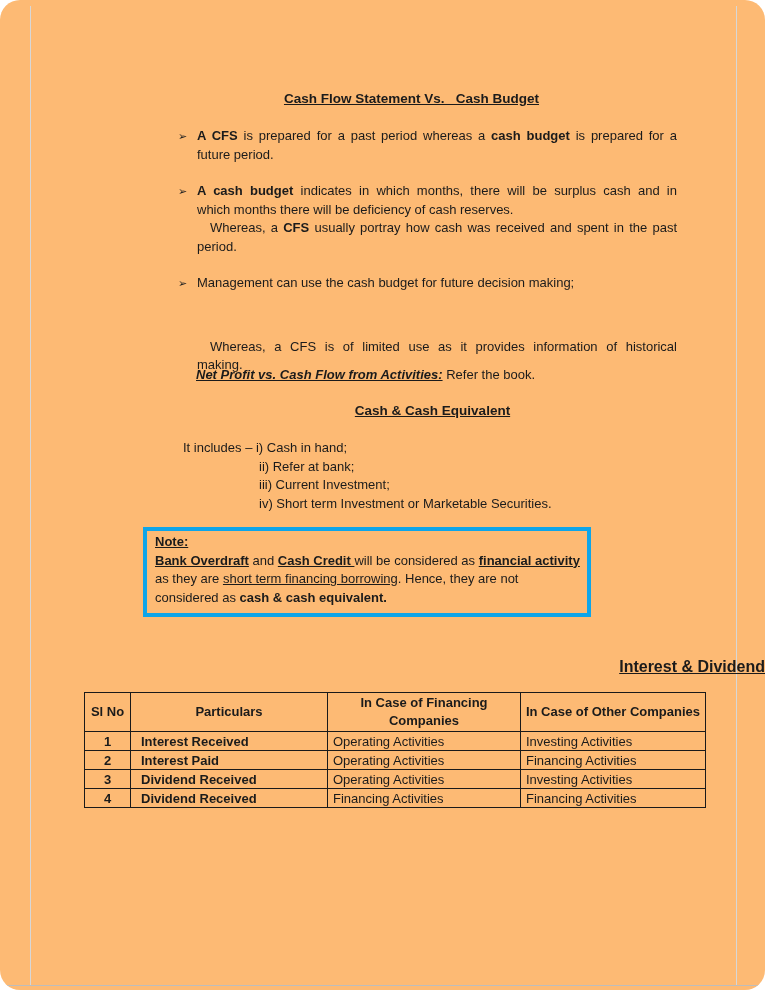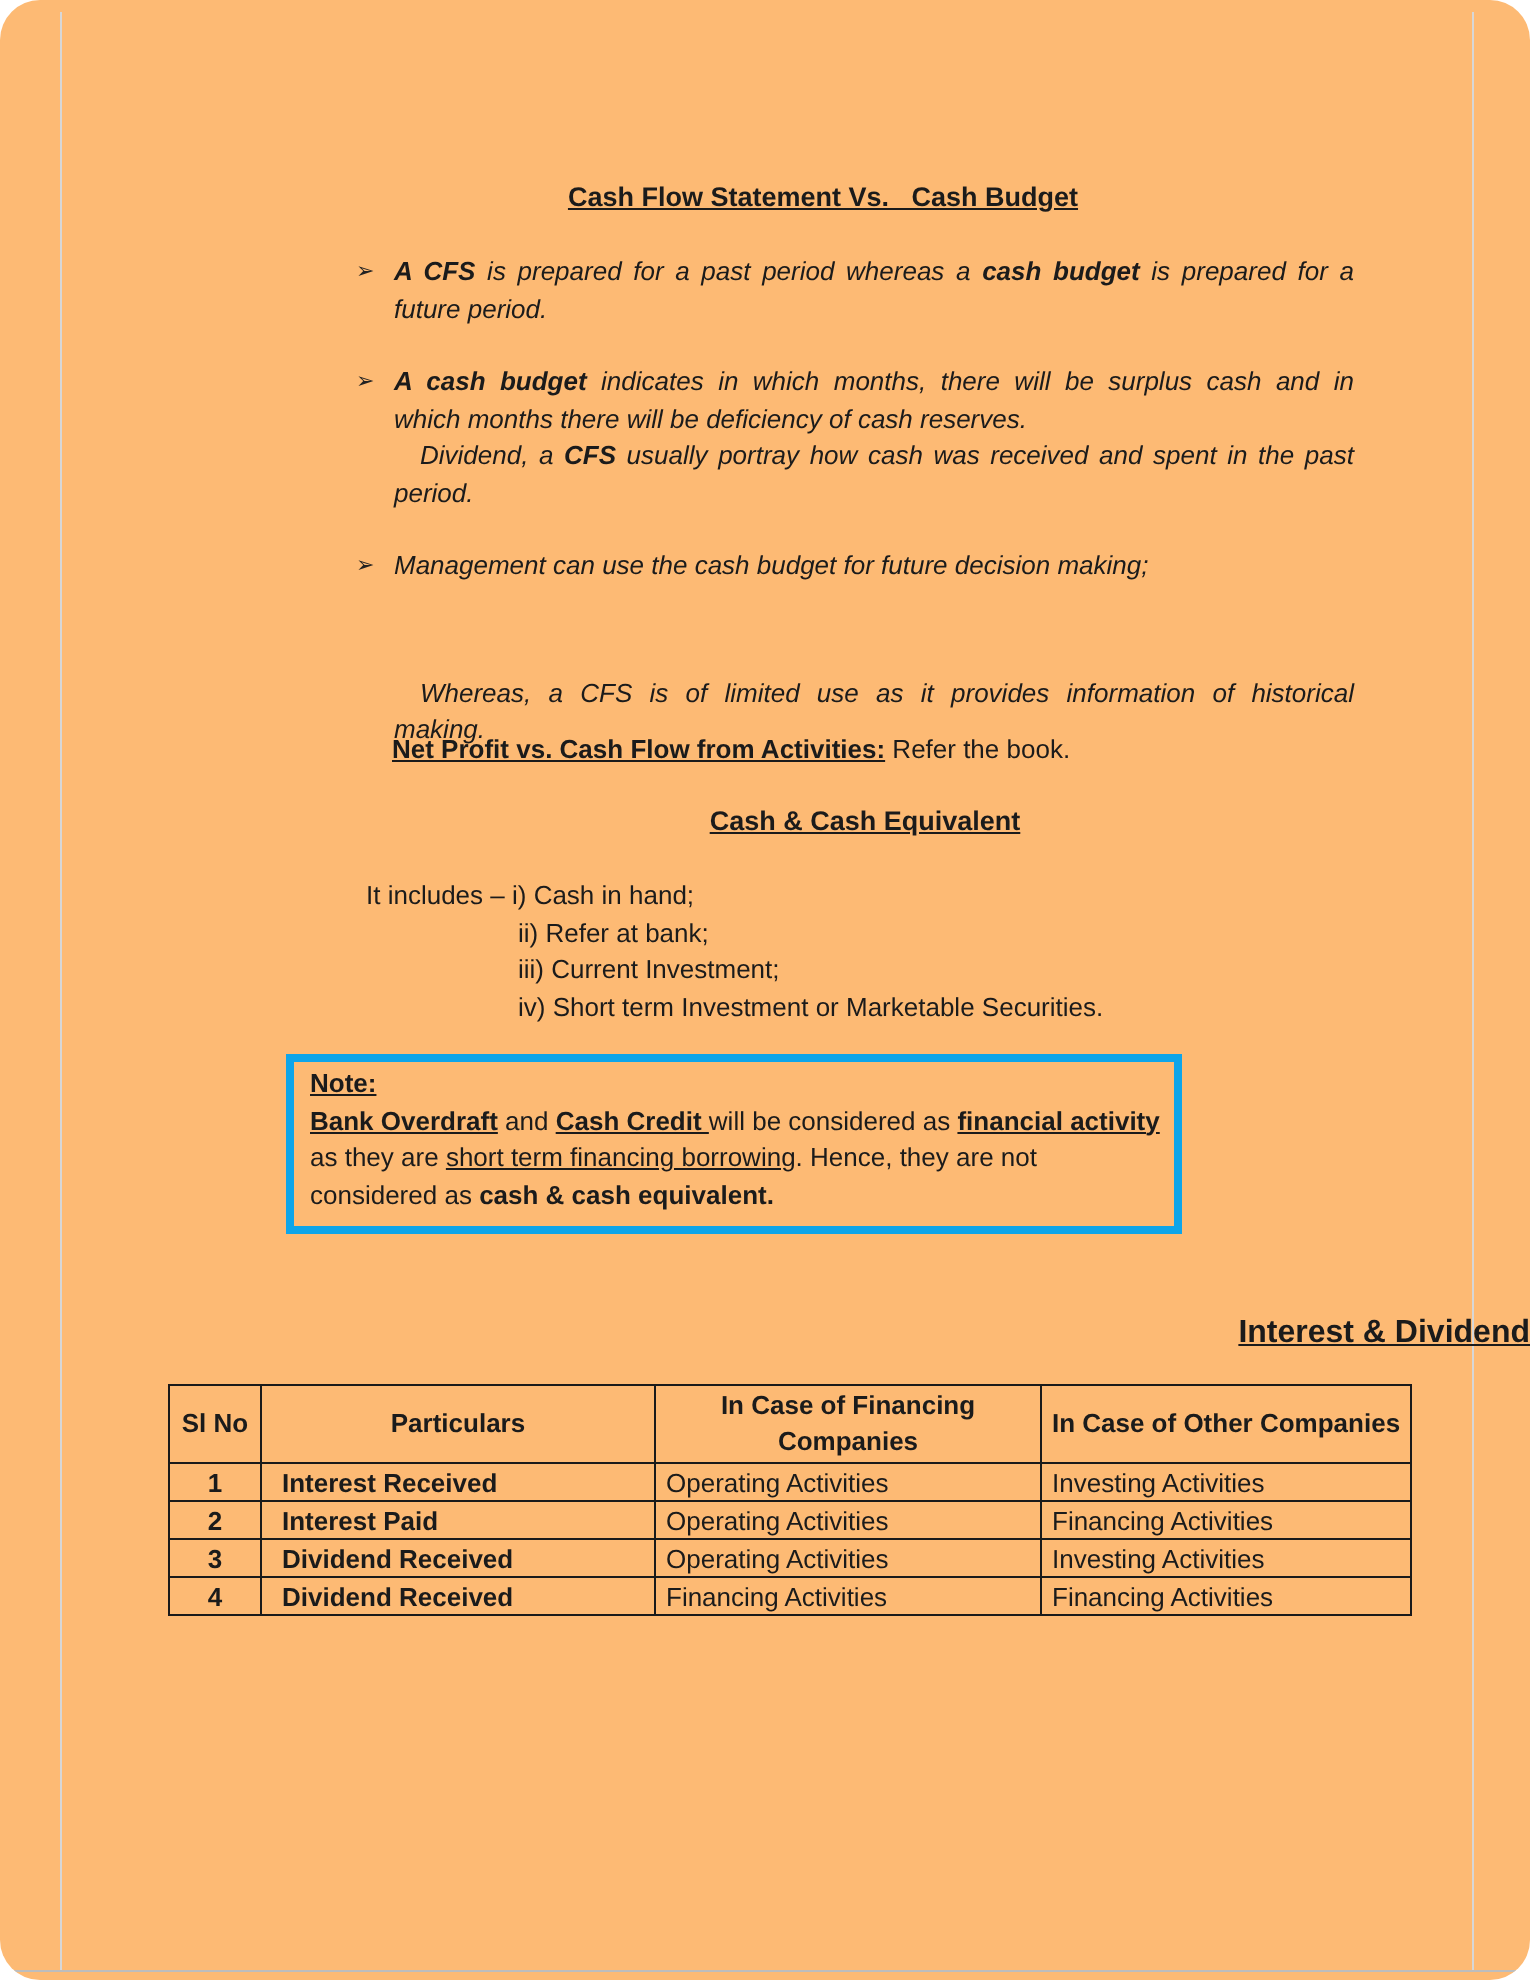--- a/index.html
+++ b/index.html
@@ -19,25 +19,25 @@
   .doc-title{
     position:absolute;left:0;top:90px;width:765px;text-align:center;
     font-weight:bold;font-size:13.5px;text-decoration:underline;
     padding-left:58px;box-sizing:border-box;white-space:pre;
   }
 
   .bullets{position:absolute;left:178px;top:127px;width:500px;}
   .bullet{display:flex;margin-bottom:18px;}
   .bullet-marker{width:19px;flex:0 0 19px;font-size:11px;line-height:18.5px;color:#222;}
   .bullet-text{width:480px;}
-  .tline{white-space:normal;font-style:italic;}
+  .tline{white-space:normal;}
   .jline{text-align:justify;text-align-last:justify;}
 
   .netprofit{position:absolute;left:196px;top:366px;white-space:nowrap;}
-  .netprofit .head{font-weight:bold;text-decoration:underline;}
+  .netprofit .head{font-weight:bold;text-decoration:underline;font-style:italic;}
 
   .cash-equiv{position:absolute;left:0;top:402px;width:765px;text-align:center;
     padding-left:100px;box-sizing:border-box;
     font-weight:bold;text-decoration:underline;font-size:13.5px;}
 
   .includes{position:absolute;left:183px;top:439px;}
   .includes .first{white-space:nowrap;}
   .includes .cont{padding-left:76px;white-space:nowrap;}
 
   .notebox{
@@ -82,21 +82,21 @@
         <div class="bullet-text">
           <div class="tline jline"><span class="b">A CFS</span><span> is prepared for a past period whereas a </span><span class="b">cash budget</span><span> is prepared for a</span></div>
           <div class="tline"><span>future period.</span></div>
         </div>
       </div>
       <div class="bullet">
         <span class="bullet-marker">➢</span>
         <div class="bullet-text">
           <div class="tline jline"><span class="b">A cash budget</span><span> indicates in which months, there will be surplus cash and in</span></div>
           <div class="tline"><span>which months there will be deficiency of cash reserves.</span></div>
-          <div class="tline jline" style="padding-left: 13px;"><span>Dividend, a </span><span class="b">CFS</span><span> usually portray how cash was received and spent in the past</span></div>
+          <div class="tline jline" style="padding-left: 13px;"><span>Whereas, a </span><span class="b">CFS</span><span> usually portray how cash was received and spent in the past</span></div>
           <div class="tline"><span>period.</span></div>
         </div>
       </div>
       <div class="bullet">
         <span class="bullet-marker">➢</span>
         <div class="bullet-text">
           <div class="tline"><span>Management can use the cash budget for future decision making;</span></div>
           <div class="tline jline" style="padding-left: 13px; margin-top: 45px;"><span>Whereas, a CFS is of limited use as it provides information of historical</span></div>
           <div class="tline"><span>making.</span></div>
         </div>

